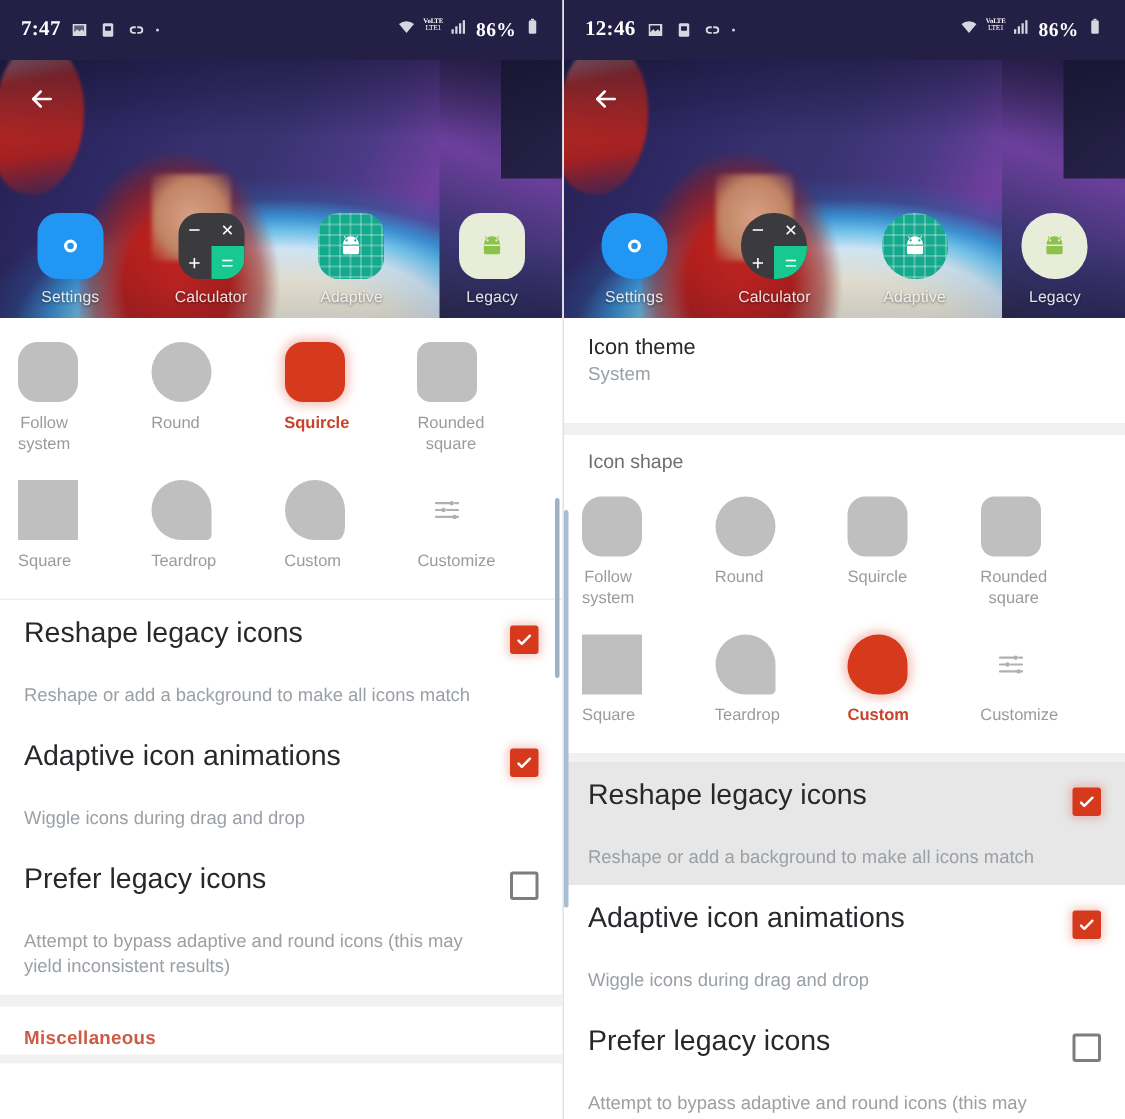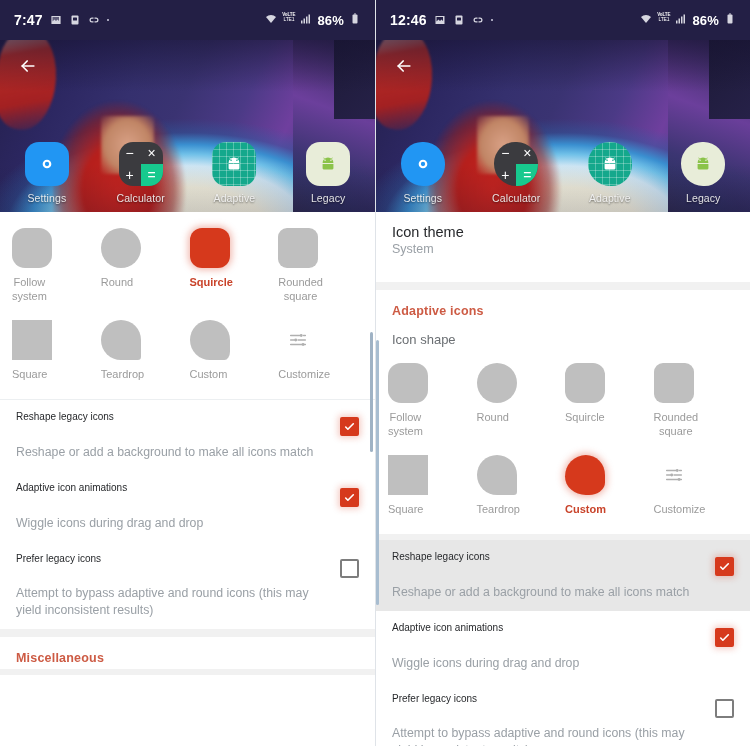--- a/index.html
+++ b/index.html
@@ -14,20 +14,21 @@
   .phone.right { border-left: 1px solid #dfe3e8; }
 
   
   .statusbar {
     height: 40px; width: 100%;
     background: #231f45;
     display: flex; align-items: center;
     padding: 0 14px;
     position: relative; z-index: 5;
     color: #fff;
+    font-family: Liberation Serif, serif;
   }
   .sb-left { display:flex; align-items:center; gap:7px; }
   .sb-time { font-size: 14px; font-weight: 600; letter-spacing: .2px; }
   .sb-ico { width:12px; height:12px; opacity:.92; display:block; }
   .sb-dot { width:2px; height:2px; border-radius:50%; background:#cfcfe0; display:block; }
   .sb-right { display:flex; align-items:flex-start; gap:5px; margin-left:auto; }
   .sb-batt-text { font-size: 13px; font-weight: 700; letter-spacing:.2px;}
   .volte { display:flex; flex-direction:column; align-items:center; line-height:1; }
   .volte b { font-size:4.5px; letter-spacing:-.1px;}
   .volte i { font-size:5px; font-style:normal; letter-spacing:-.2px;}
@@ -164,21 +165,21 @@
   .gap { height:8px; background:#f1f1f1; }
   .gap-thin { height:6px; background:#f1f1f1; }
 
   .pref {
     display:flex; align-items:flex-start;
     padding: 11px 16px 11px;
     gap: 10px;
   }
   .pref.hl { background:#e7e7e7; }
   .pref .txt { flex:1; min-width:0; }
-  .pref .title { font-size:10px; color:#26282b; line-height:1.25; }
+  .pref .title { font-size:19px; color:#26282b; line-height:1.25; }
   .pref .sub { font-size:12.3px; color:#9aa0a6; line-height:1.33; margin-top:20px; }
   .cb {
     width:19px; height:19px; flex:none; margin-top:6px;
     border:2px solid #7d7d7d; border-radius:2px; background:#fff;
     display:flex; align-items:center; justify-content:center;
   }
   .cb.on { background:#d6391c; border-color:#d6391c; box-shadow:0 0 6px 2px rgba(214,57,28,.25); }
   .cb.on svg { width:13px; height:13px; display:block; }
   .cb:not(.on) svg { display:none; }
 </style>
@@ -474,21 +475,20 @@
       <div class="pref-title-only">
         <div class="t">Icon theme</div>
         <div class="s">System</div>
       </div>
 
       <div class="gap"></div>
 
       <div style="position:relative">
         <div class="rail-left"></div>
 
-        <div class="sec-header">Adaptive icons</div>
 
         <div style="padding:10px 16px 0; font-size:13px; color:#6b6f73;">Icon shape</div>
 
         <div class="shape-grid">
           <div class="shape-cell">
             <span class="swatch sw-follow"></span>
             <span class="shape-label" style="white-space:pre-line">Follow
 system</span>
           </div>
           <div class="shape-cell">

